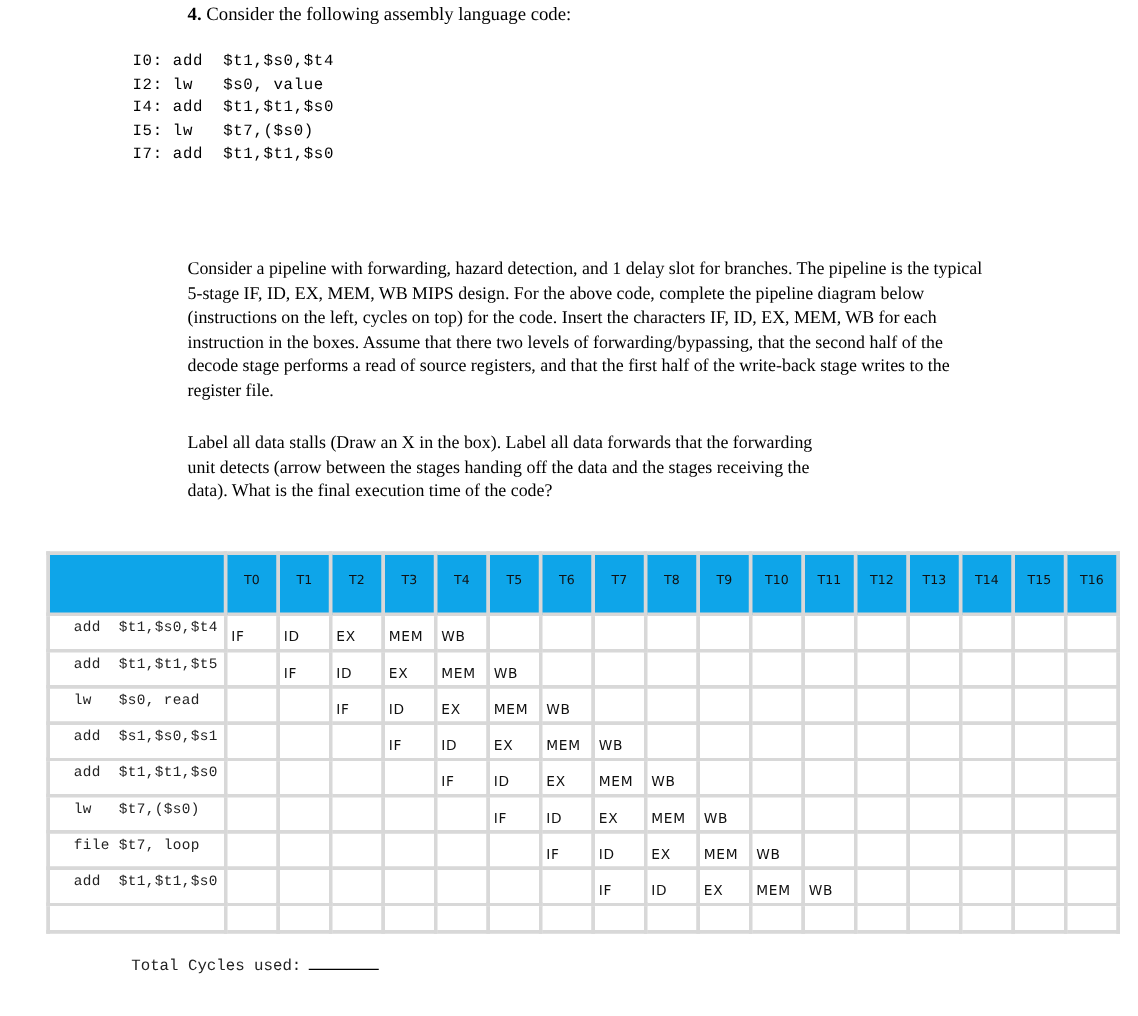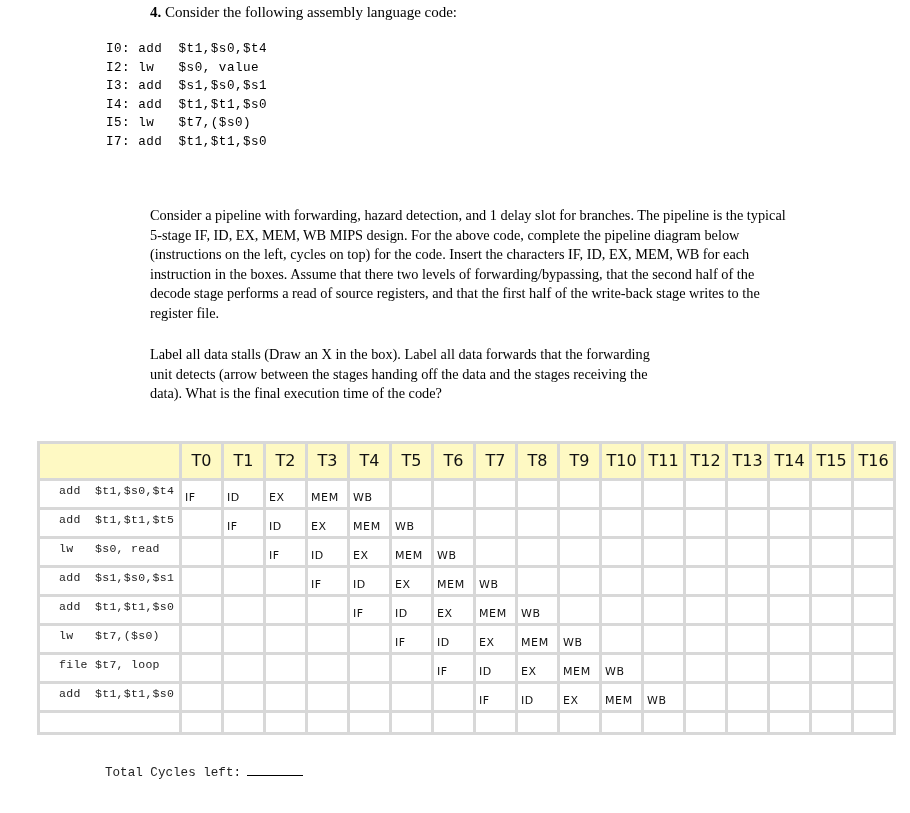--- a/index.html
+++ b/index.html
@@ -12,40 +12,39 @@
   #question-heading b { font-weight: bold; }
 
   #code-block { position: absolute; left: 106px; top: 40px; font-size: 12.6px; line-height: 18.5px; color: #000000; }
   .code-line { white-space: pre; letter-spacing: 0.5px; }
 
   #para1 { position: absolute; left: 104px; top: 206px; width: 640px; font-size: 14.3px; line-height: 19.6px; }
   #para2 { position: absolute; left: 104px; top: 345px; width: 500px; font-size: 14.3px; line-height: 19.6px; }
 
   #pipeline-table { position: absolute; left: 37px; top: 441px; border-collapse: collapse; table-layout: fixed; }
   #pipeline-table td, #pipeline-table th { border: 3px solid #d8d8d8; padding: 0; }
-  #pipeline-table thead th { background: #fef9c3; height: 26px; font-weight: normal; font-size: 16px; color: #111; vertical-align: bottom; padding-bottom: 8px; text-align: center; }
+  #pipeline-table thead th { background: #0ea5e9; height: 26px; font-weight: normal; font-size: 10px; color: #111; vertical-align: bottom; padding-bottom: 20px; text-align: center; }
   #pipeline-table th.label-head { width: 139px; }
   #pipeline-table th.cyc { width: 39px; }
   #pipeline-table tbody td { height: 26px; background: #fff; vertical-align: top; position: relative; }
   #pipeline-table tbody tr.blank-row td { height: 19px; }
   .instr-label { font-size: 11.5px; white-space: pre; padding: 3px 0 0 19px; color: #222; letter-spacing: 0.3px; }
   .stage { font-size: 11px; padding: 10px 0 0 3px; display: block; letter-spacing: 0.6px; color: #111; white-space: nowrap; }
 
   #total-cycles { position: absolute; left: 105px; top: 763px; font-size: 12.6px; white-space: pre; color: #222; }
   #total-blank { display: inline-block; width: 56px; border-bottom: 1px solid #000; vertical-align: baseline; height: 12px; margin-left: 6px; }
 </style>
 </head>
 <body>
 
 <div id="question-heading" class="serif"><b>4.</b> <span>Consider the following assembly language code:</span></div>
 
 <div id="code-block" class="mono">
     <div class="code-line"><span>I0:</span> <span>add </span> <span>$t1,$s0,$t4</span></div>
     <div class="code-line"><span>I2:</span> <span>lw  </span> <span>$s0, value</span></div>
-    <div class="code-line"><span>I3:</span> <span>add </span> <span>$s1,$s0,$s1</span></div>
     <div class="code-line"><span>I4:</span> <span>add </span> <span>$t1,$t1,$s0</span></div>
     <div class="code-line"><span>I5:</span> <span>lw  </span> <span>$t7,($s0)</span></div>
     <div class="code-line"><span>I7:</span> <span>add </span> <span>$t1,$t1,$s0</span></div>
   </div>
 
 <div id="para1" class="serif">Consider a pipeline with forwarding, hazard detection, and 1 delay slot for branches. The pipeline is the typical 5-stage IF, ID, EX, MEM, WB MIPS design. For the above code, complete the pipeline diagram below (instructions on the left, cycles on top) for the code. Insert the characters IF, ID, EX, MEM, WB for each instruction in the boxes. Assume that there two levels of forwarding/bypassing, that the second half of the decode stage performs a read of source registers, and that the first half of the write-back stage writes to the register file.</div>
 <div id="para2" class="serif">Label all data stalls (Draw an X in the box). Label all data forwards that the forwarding unit detects (arrow between the stages handing off the data and the stages receiving the data).  What is the final execution time of the code?</div>
 
 <table id="pipeline-table">
   <thead>
@@ -571,13 +570,13 @@
         <td>
           <span class="stage sans"></span>
         </td>
         <td>
           <span class="stage sans"></span>
         </td>
       </tr>
     </tbody>
 </table>
 
-<div id="total-cycles" class="mono"><span>Total Cycles left:</span><span id="total-blank"></span></div>
+<div id="total-cycles" class="mono"><span>Total Cycles used:</span><span id="total-blank"></span></div>
 
 </body></html>

